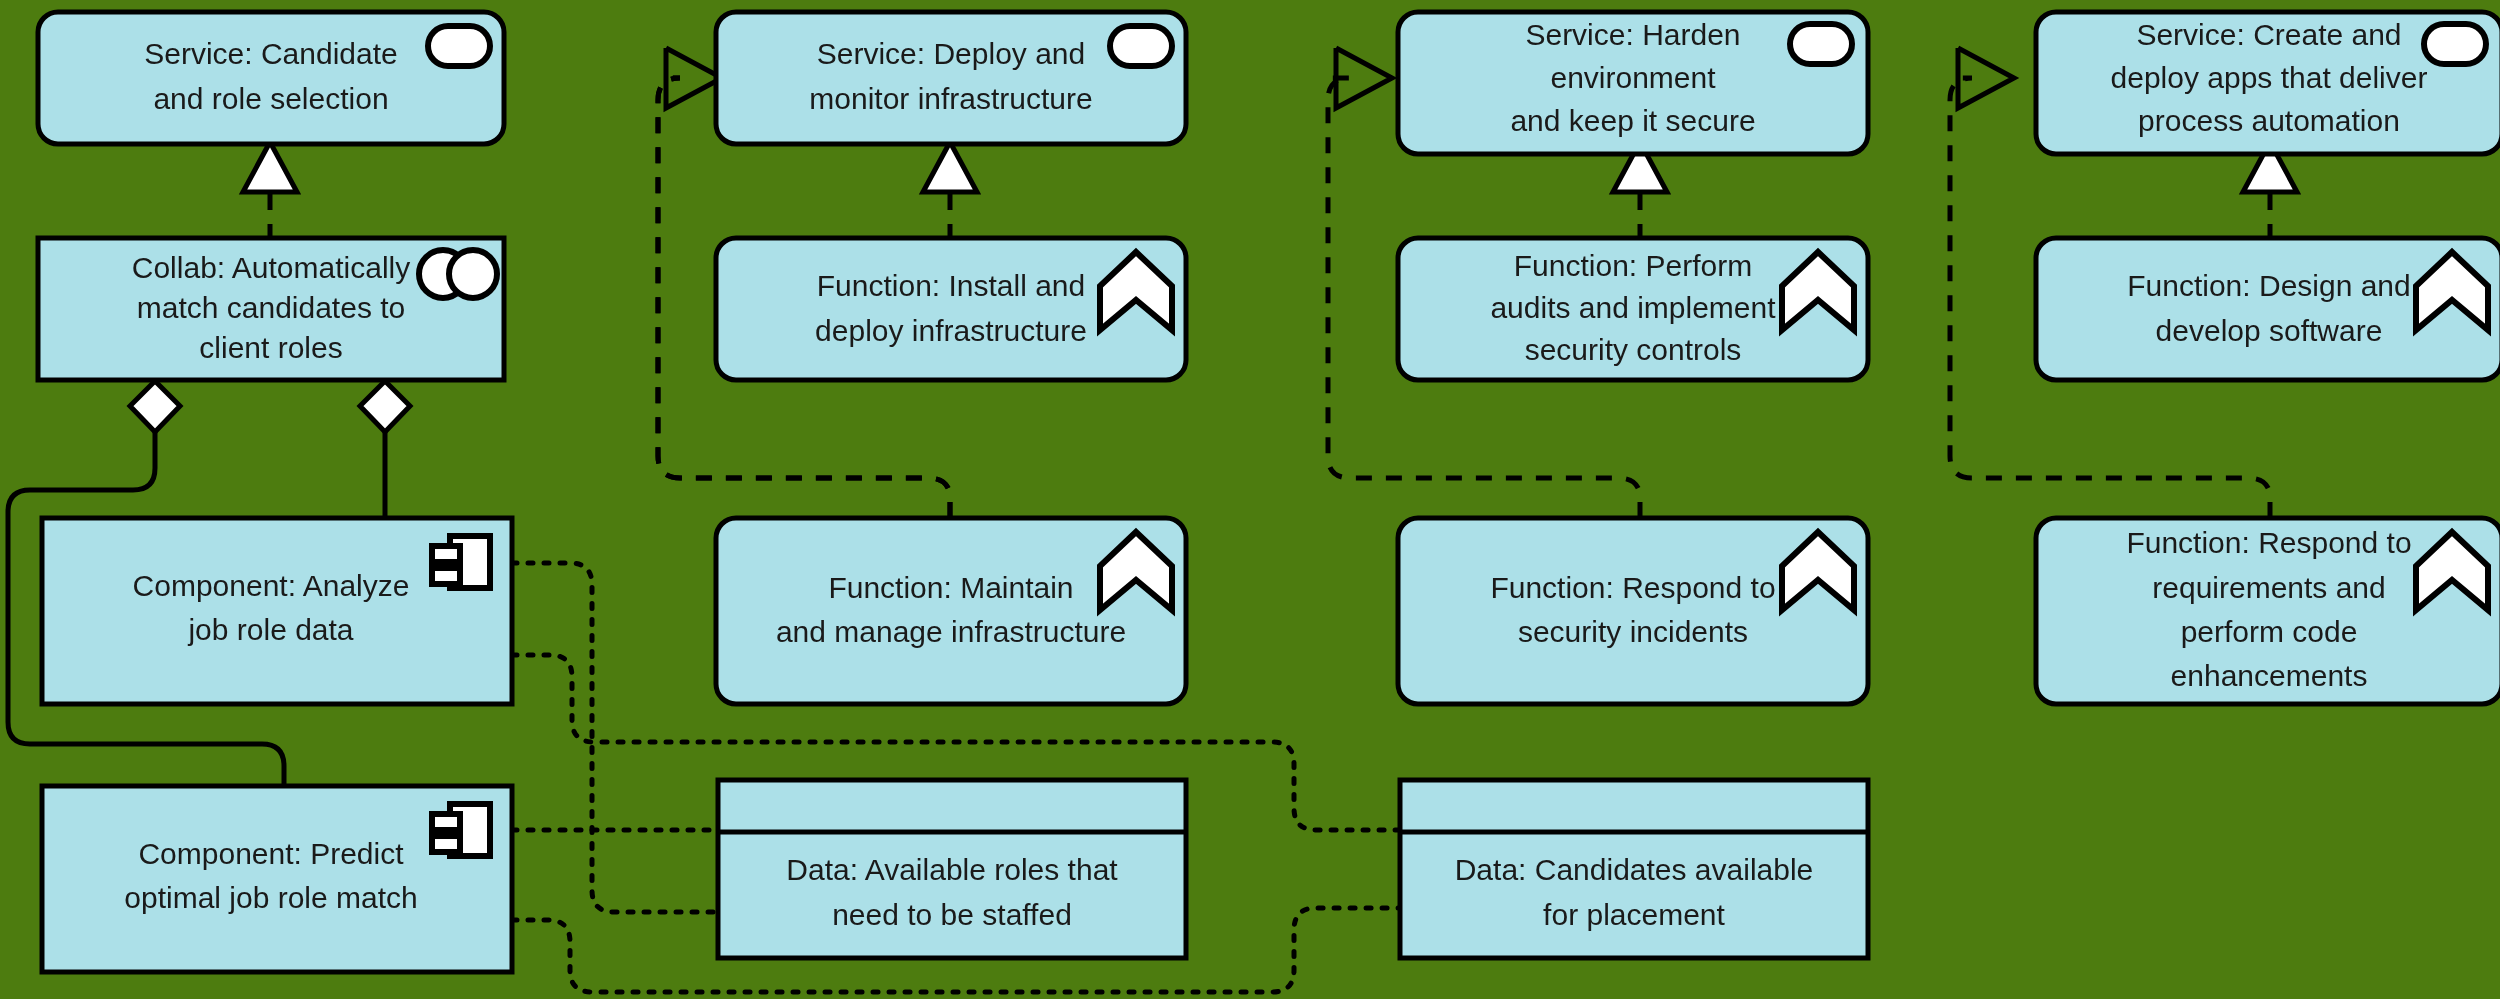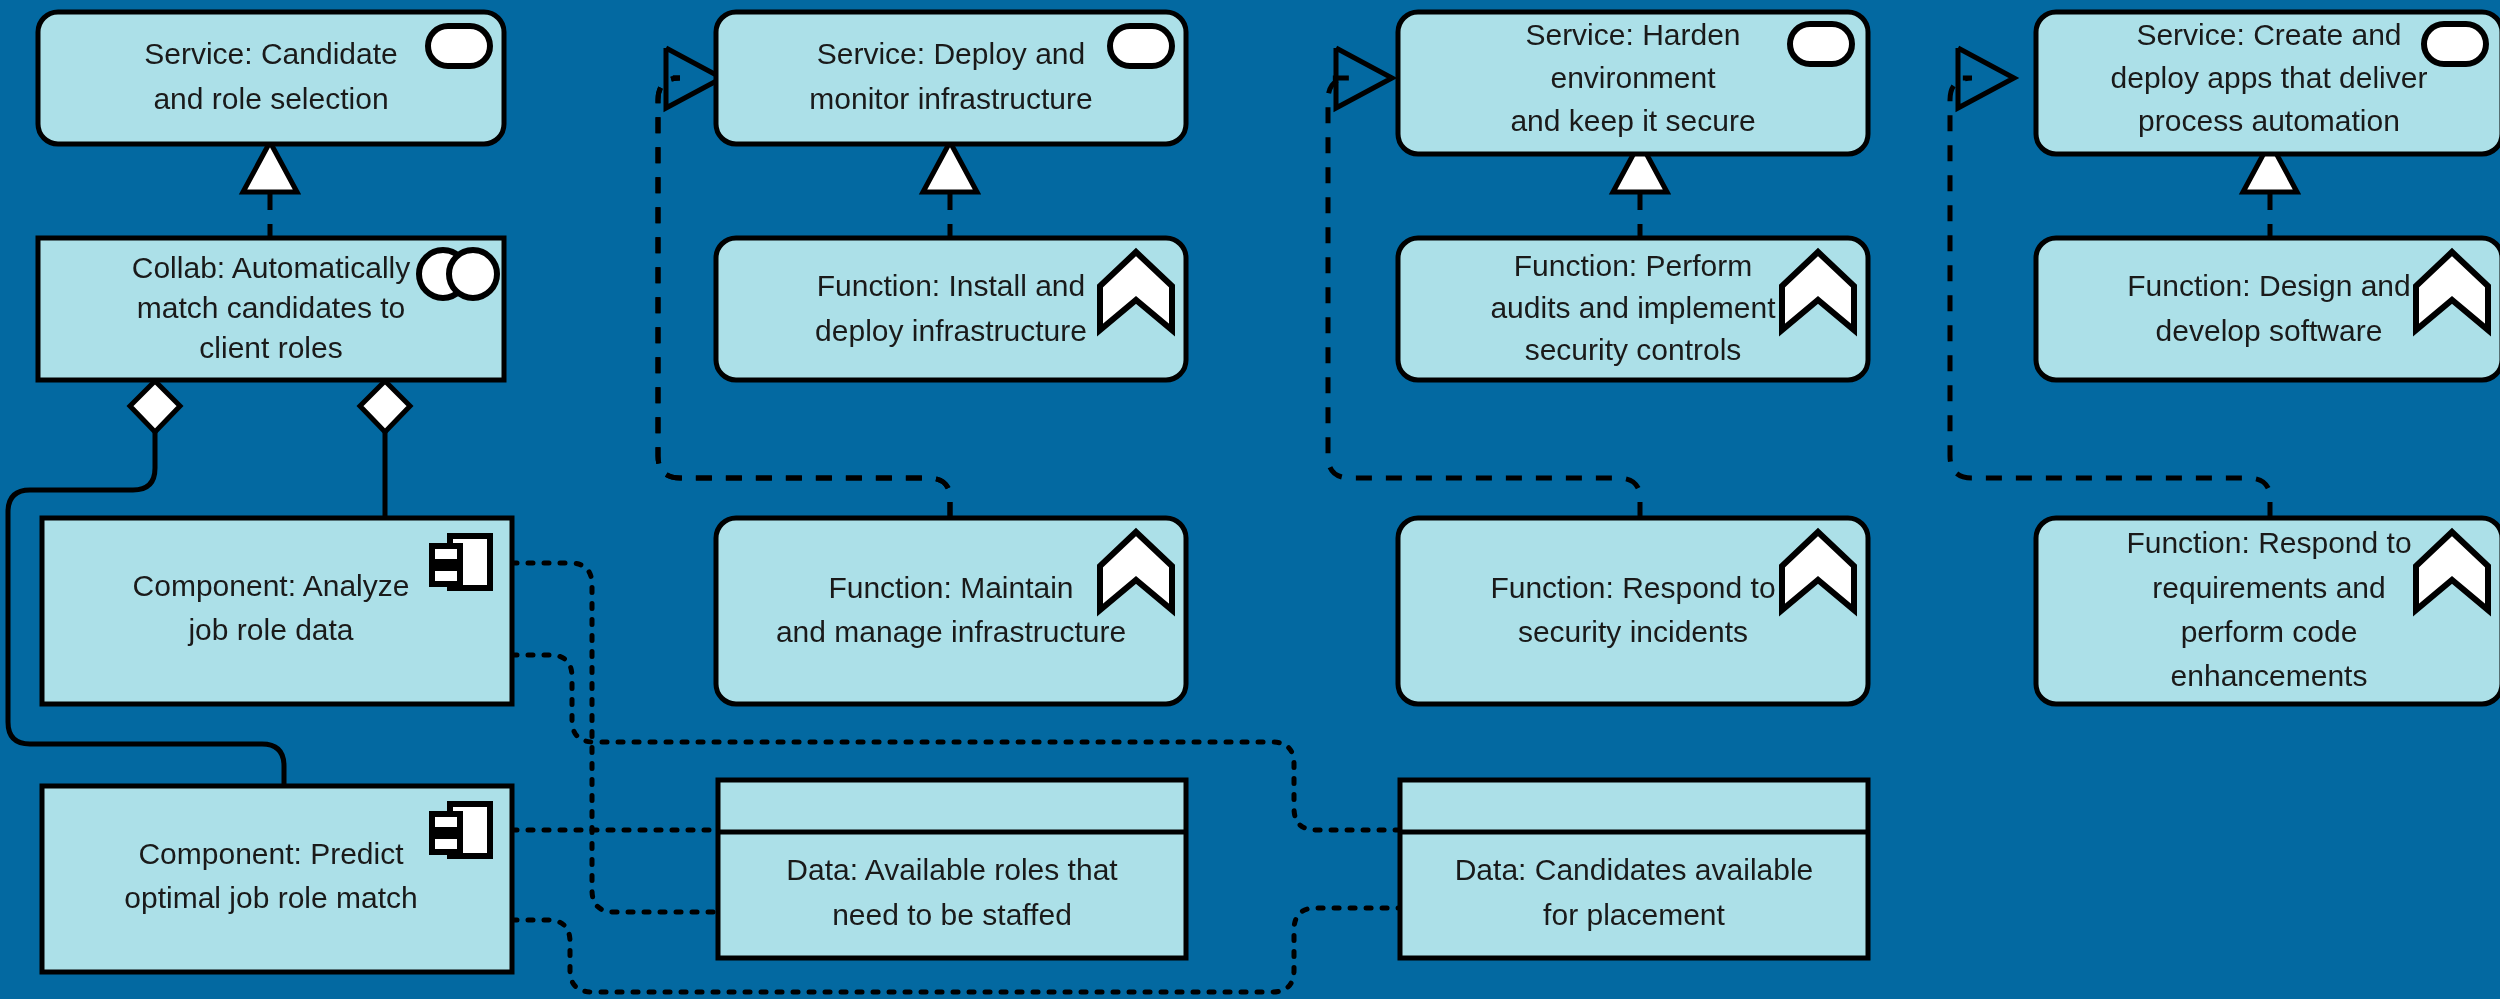--- a/index.html
+++ b/index.html
@@ -1,17 +1,17 @@
 <!DOCTYPE html>
 <html><head>
 <meta charset="utf-8">
 <style>
   html,body{margin:0;padding:0;background:#ffffff;}
   body{font-family:"Liberation Sans", sans-serif;}
-  #stage{position:relative;width:2500px;height:999px;background:#0369a1;overflow:hidden;}
+  #stage{position:relative;width:2500px;height:999px;background:#4d7c0f;overflow:hidden;}
   svg#diagram{position:absolute;left:0;top:0;width:2500px;height:999px;display:block;}
   .node-rect{fill:#ace0e8;stroke:#000000;stroke-width:5;}
   .node-rect-sharp{fill:#ace0e8;stroke:#000000;stroke-width:5;}
   .icon-shape{fill:#ffffff;stroke:#000000;stroke-width:6;stroke-linejoin:miter;}
   .icon-shape-round{fill:#ffffff;stroke:#000000;stroke-width:6;}
   .divider{stroke:#000000;stroke-width:5;}
   .label{font-family:"Liberation Sans", sans-serif;font-size:30px;fill:#1a1a1a;text-anchor:middle;dominant-baseline:middle;}
   .conn-solid{fill:none;stroke:#000000;stroke-width:5;}
   .conn-dashed{fill:none;stroke:#000000;stroke-width:5;stroke-dasharray:16 14;}
   .conn-dotted{fill:none;stroke:#000000;stroke-width:5;stroke-dasharray:5 11;stroke-linecap:round;}

